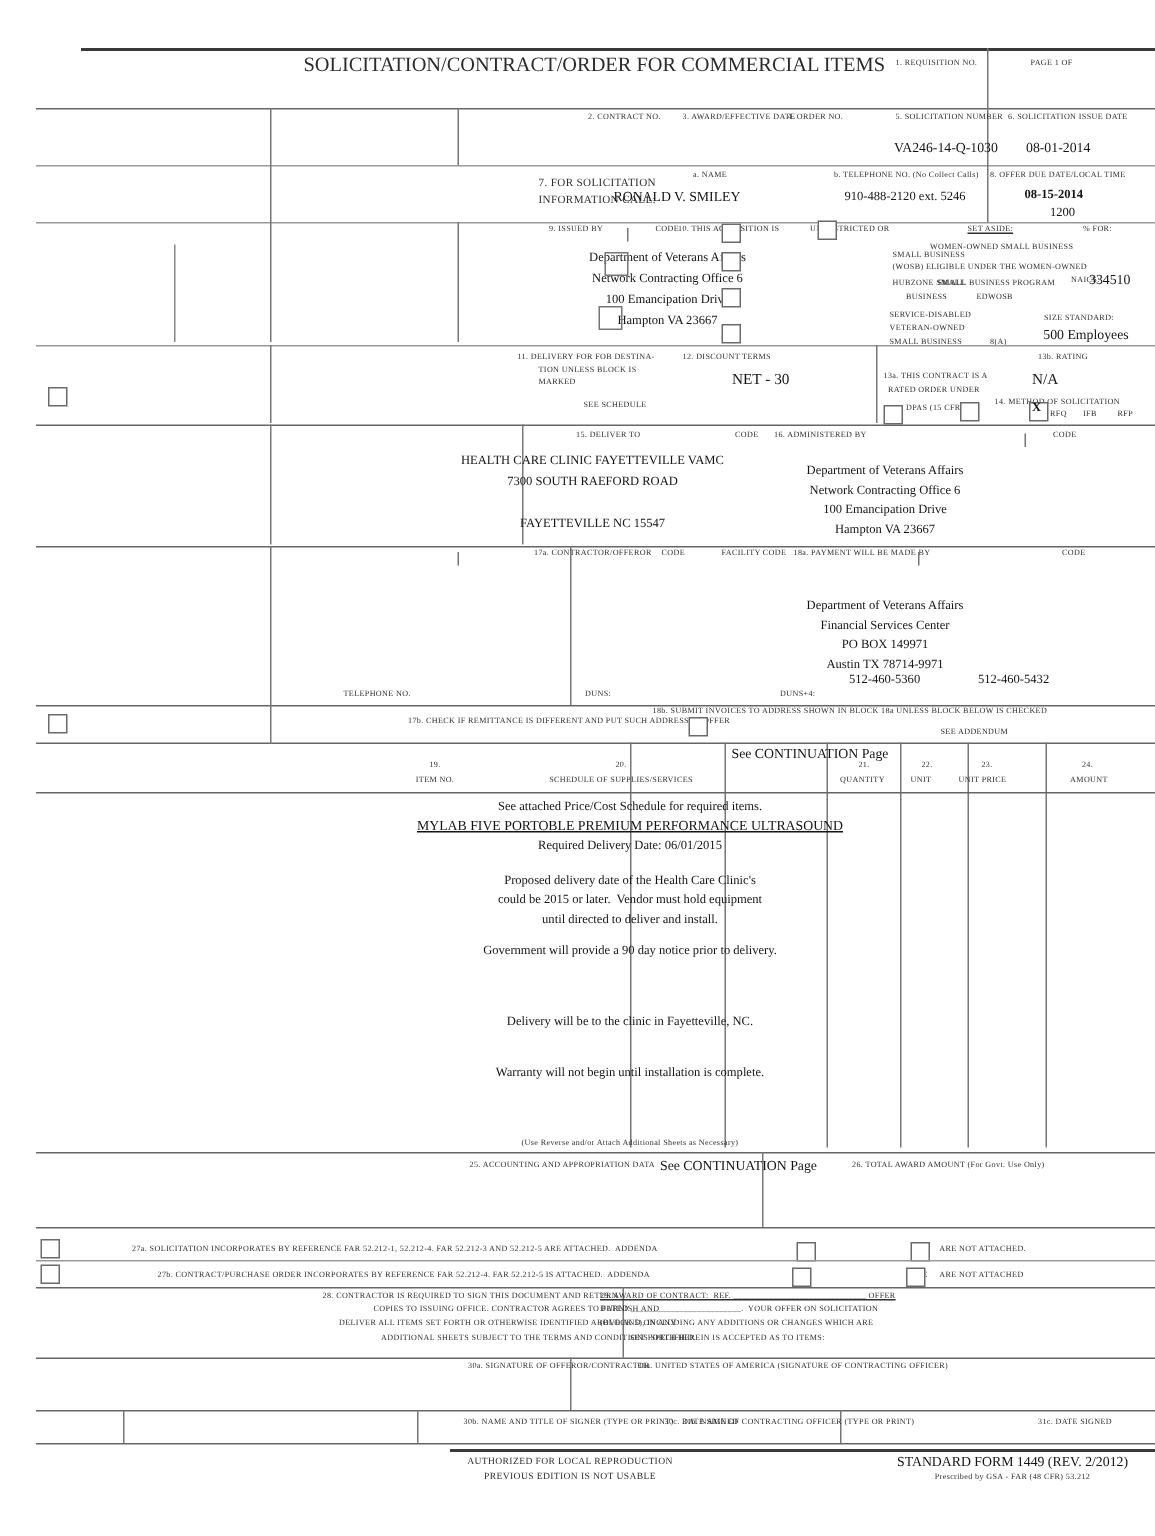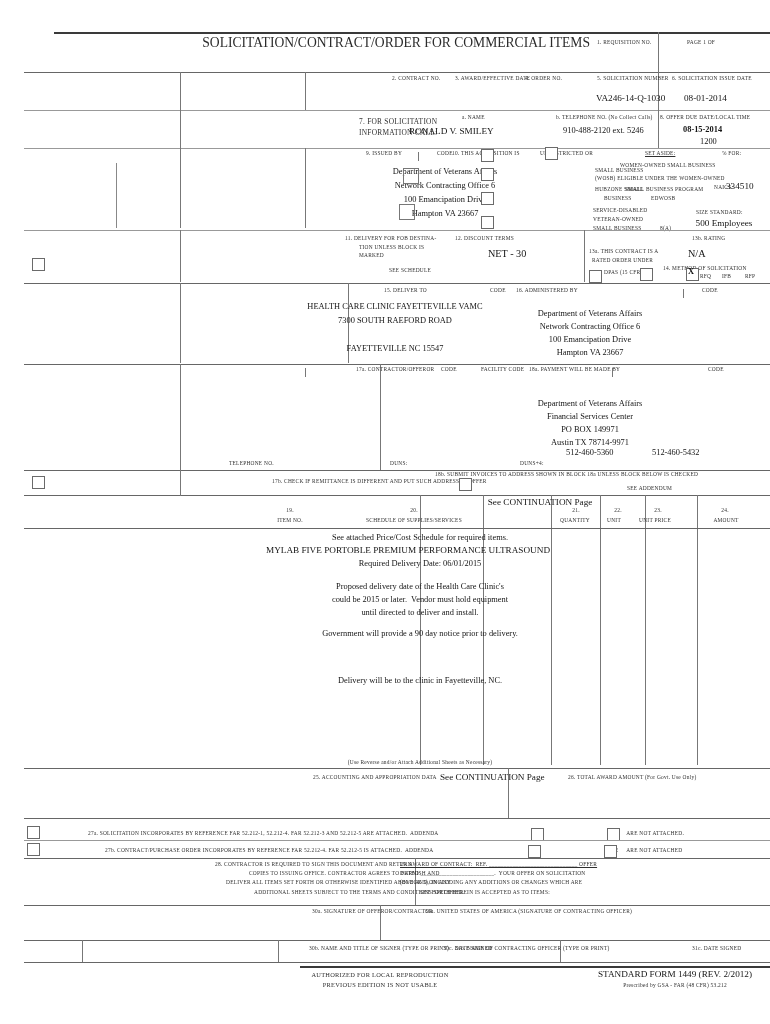--- a/index.html
+++ b/index.html
@@ -226,31 +226,32 @@
   <div class="c f5 lbl" style="left:600px;top:508px;width:36px;">22.</div>
   <div class="c f5 lbl" style="left:600px;top:518px;width:28px;">UNIT</div>
   <div class="c f5 lbl" style="left:640px;top:508px;width:36px;">23.</div>
   <div class="c f5 lbl" style="left:625px;top:518px;width:60px;">UNIT PRICE</div>
   <div class="c f5 lbl" style="left:700px;top:508px;width:50px;">24.</div>
   <div class="c f5 lbl" style="left:698px;top:518px;width:56px;">AMOUNT</div>
 
   <div class="hl" style="left:24px;top:528px;width:746px;"></div>
 
   <div class="c f8 val" style="left:255px;top:534px;width:330px;">See attached Price/Cost Schedule for required items.</div>
-  <div class="c f9 val" style="left:203px;top:546px;width:410px;">MYLAB FIVE PORTOBLE PREMIUM PERFORMANCE ULTRASOUND</div>
+  <div class="c f9 val" style="left:215px;top:546px;width:410px;text-decoration:underline;">MYLAB FIVE PORTOBLE PREMIUM PERFORMANCE ULTRASOUND</div>
   <div class="c f8 val" style="left:255px;top:560px;width:330px;">Required Delivery Date: 06/01/2015</div>
 
   <div class="c f8 val" style="left:255px;top:583px;width:330px;">Proposed delivery date of the Health Care Clinic's</div>
   <div class="c f8 val" style="left:255px;top:596px;width:330px;">could be 2015 or later.  Vendor must hold equipment</div>
   <div class="c f8 val" style="left:255px;top:609px;width:330px;">until directed to deliver and install.</div>
 
   <div class="c f8 val" style="left:240px;top:630px;width:360px;">Government will provide a 90 day notice prior to delivery.</div>
 
   <div class="c f8 val" style="left:240px;top:677px;width:360px;">Delivery will be to the clinic in Fayetteville, NC.</div>
 
+  <div class="c f8 val" style="left:240px;top:711px;width:360px;">Warranty will not begin until installation is complete.</div>
 
   <div class="c f5 lbl" style="left:300px;top:760px;width:240px;">(Use Reverse and/or Attach Additional Sheets as Necessary)</div>
 
   <div class="hl" style="left:24px;top:768px;width:746px;"></div>
 
   <div class="vl" style="left:508px;top:768px;height:50px;"></div>
   <div class="t f5 lbl" style="left:313px;top:775px;">25. ACCOUNTING AND APPROPRIATION DATA</div>
   <div class="t f9 val" style="left:440px;top:773px;">See CONTINUATION Page</div>
   <div class="t f5 lbl" style="left:568px;top:775px;">26. TOTAL AWARD AMOUNT (For Govt. Use Only)</div>
 

